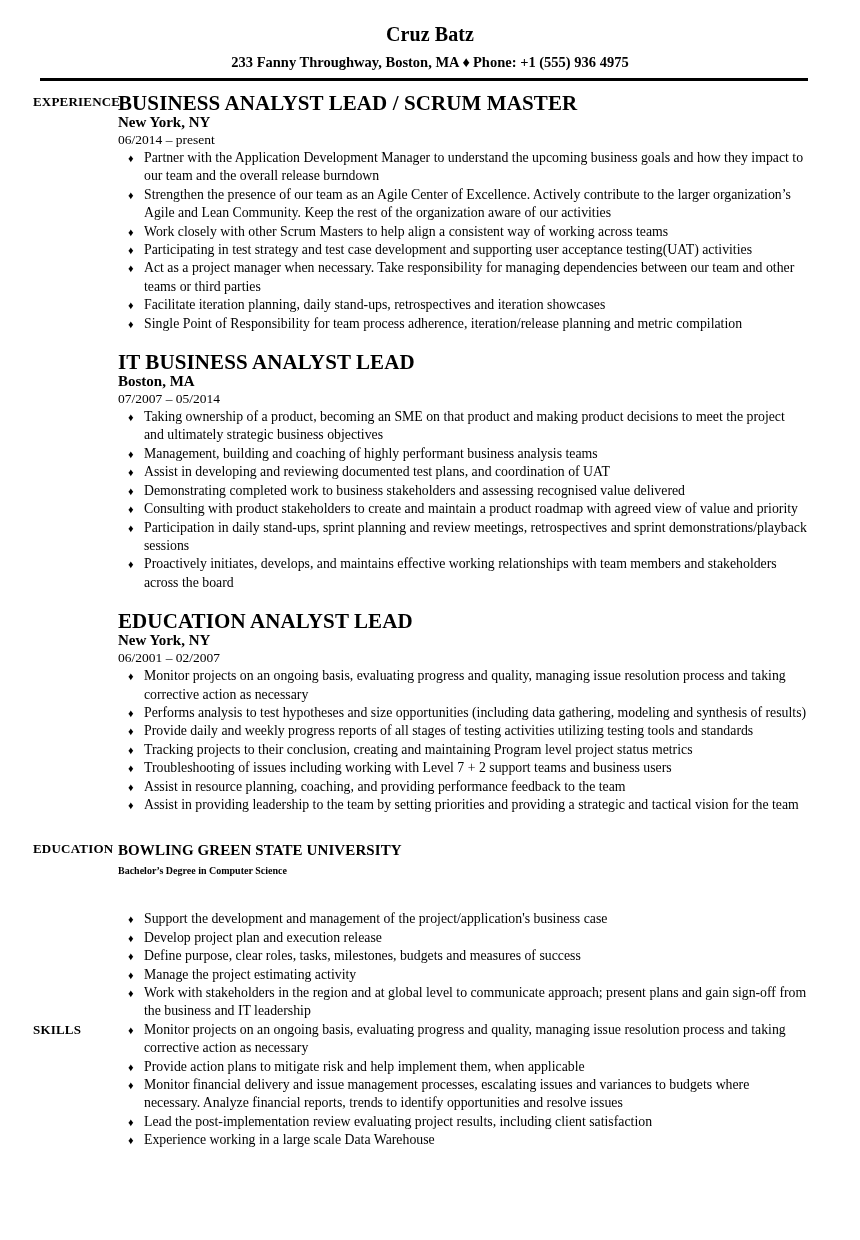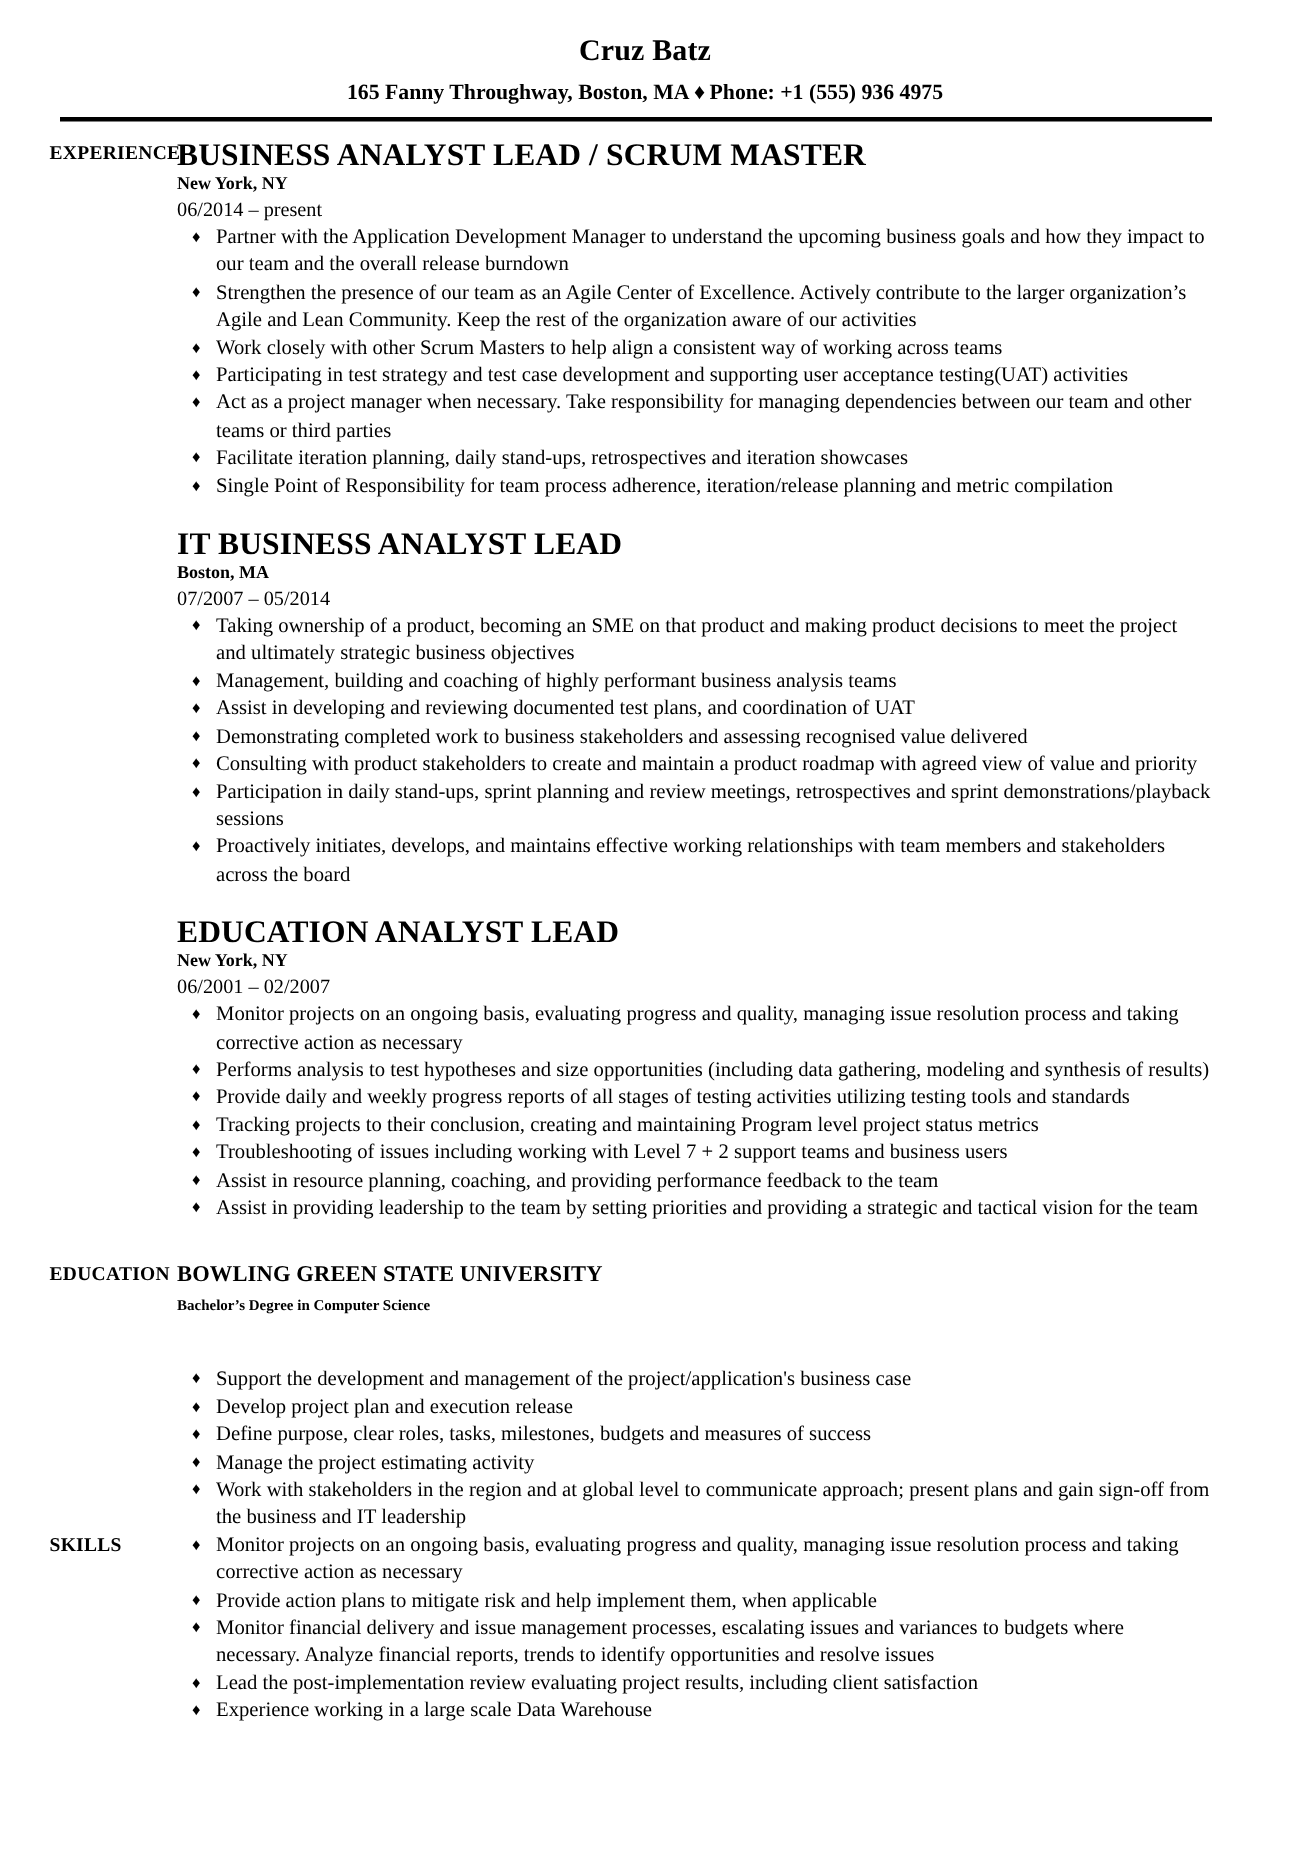--- a/index.html
+++ b/index.html
@@ -81,21 +81,21 @@
   .job + .job { margin-top: 19px; }
 
   .job-title {
     font-weight: bold;
     font-size: 21px;
     line-height: 20px;
     letter-spacing: 0.1px;
   }
   .job-location {
     font-weight: bold;
-    font-size: 12px;
+    font-size: 15px;
     line-height: 18px;
   }
   .job-dates {
     font-size: 13.5px;
     line-height: 18px;
   }
 
   
   ul.bullets {
     list-style: none;
@@ -131,21 +131,21 @@
   }
 </style>
 </head>
 <body>
 
 <div class="page">
 
   <div class="header">
     <div class="cand-name">Cruz Batz</div>
     <div class="contact-line">
-      <span>165 Fanny Throughway, Boston, MA</span><span class="contact-sep">♦</span><span>Phone: +1 (555) 936 4975</span>
+      <span>233 Fanny Throughway, Boston, MA</span><span class="contact-sep">♦</span><span>Phone: +1 (555) 936 4975</span>
     </div>
     <div class="rule"></div>
   </div>
 
   <div class="section" id="experience-section">
     <div class="section-label">EXPERIENCE</div>
     <div class="section-body">
 
       <div class="job">
         <div class="job-title">BUSINESS ANALYST LEAD / SCRUM MASTER</div>

